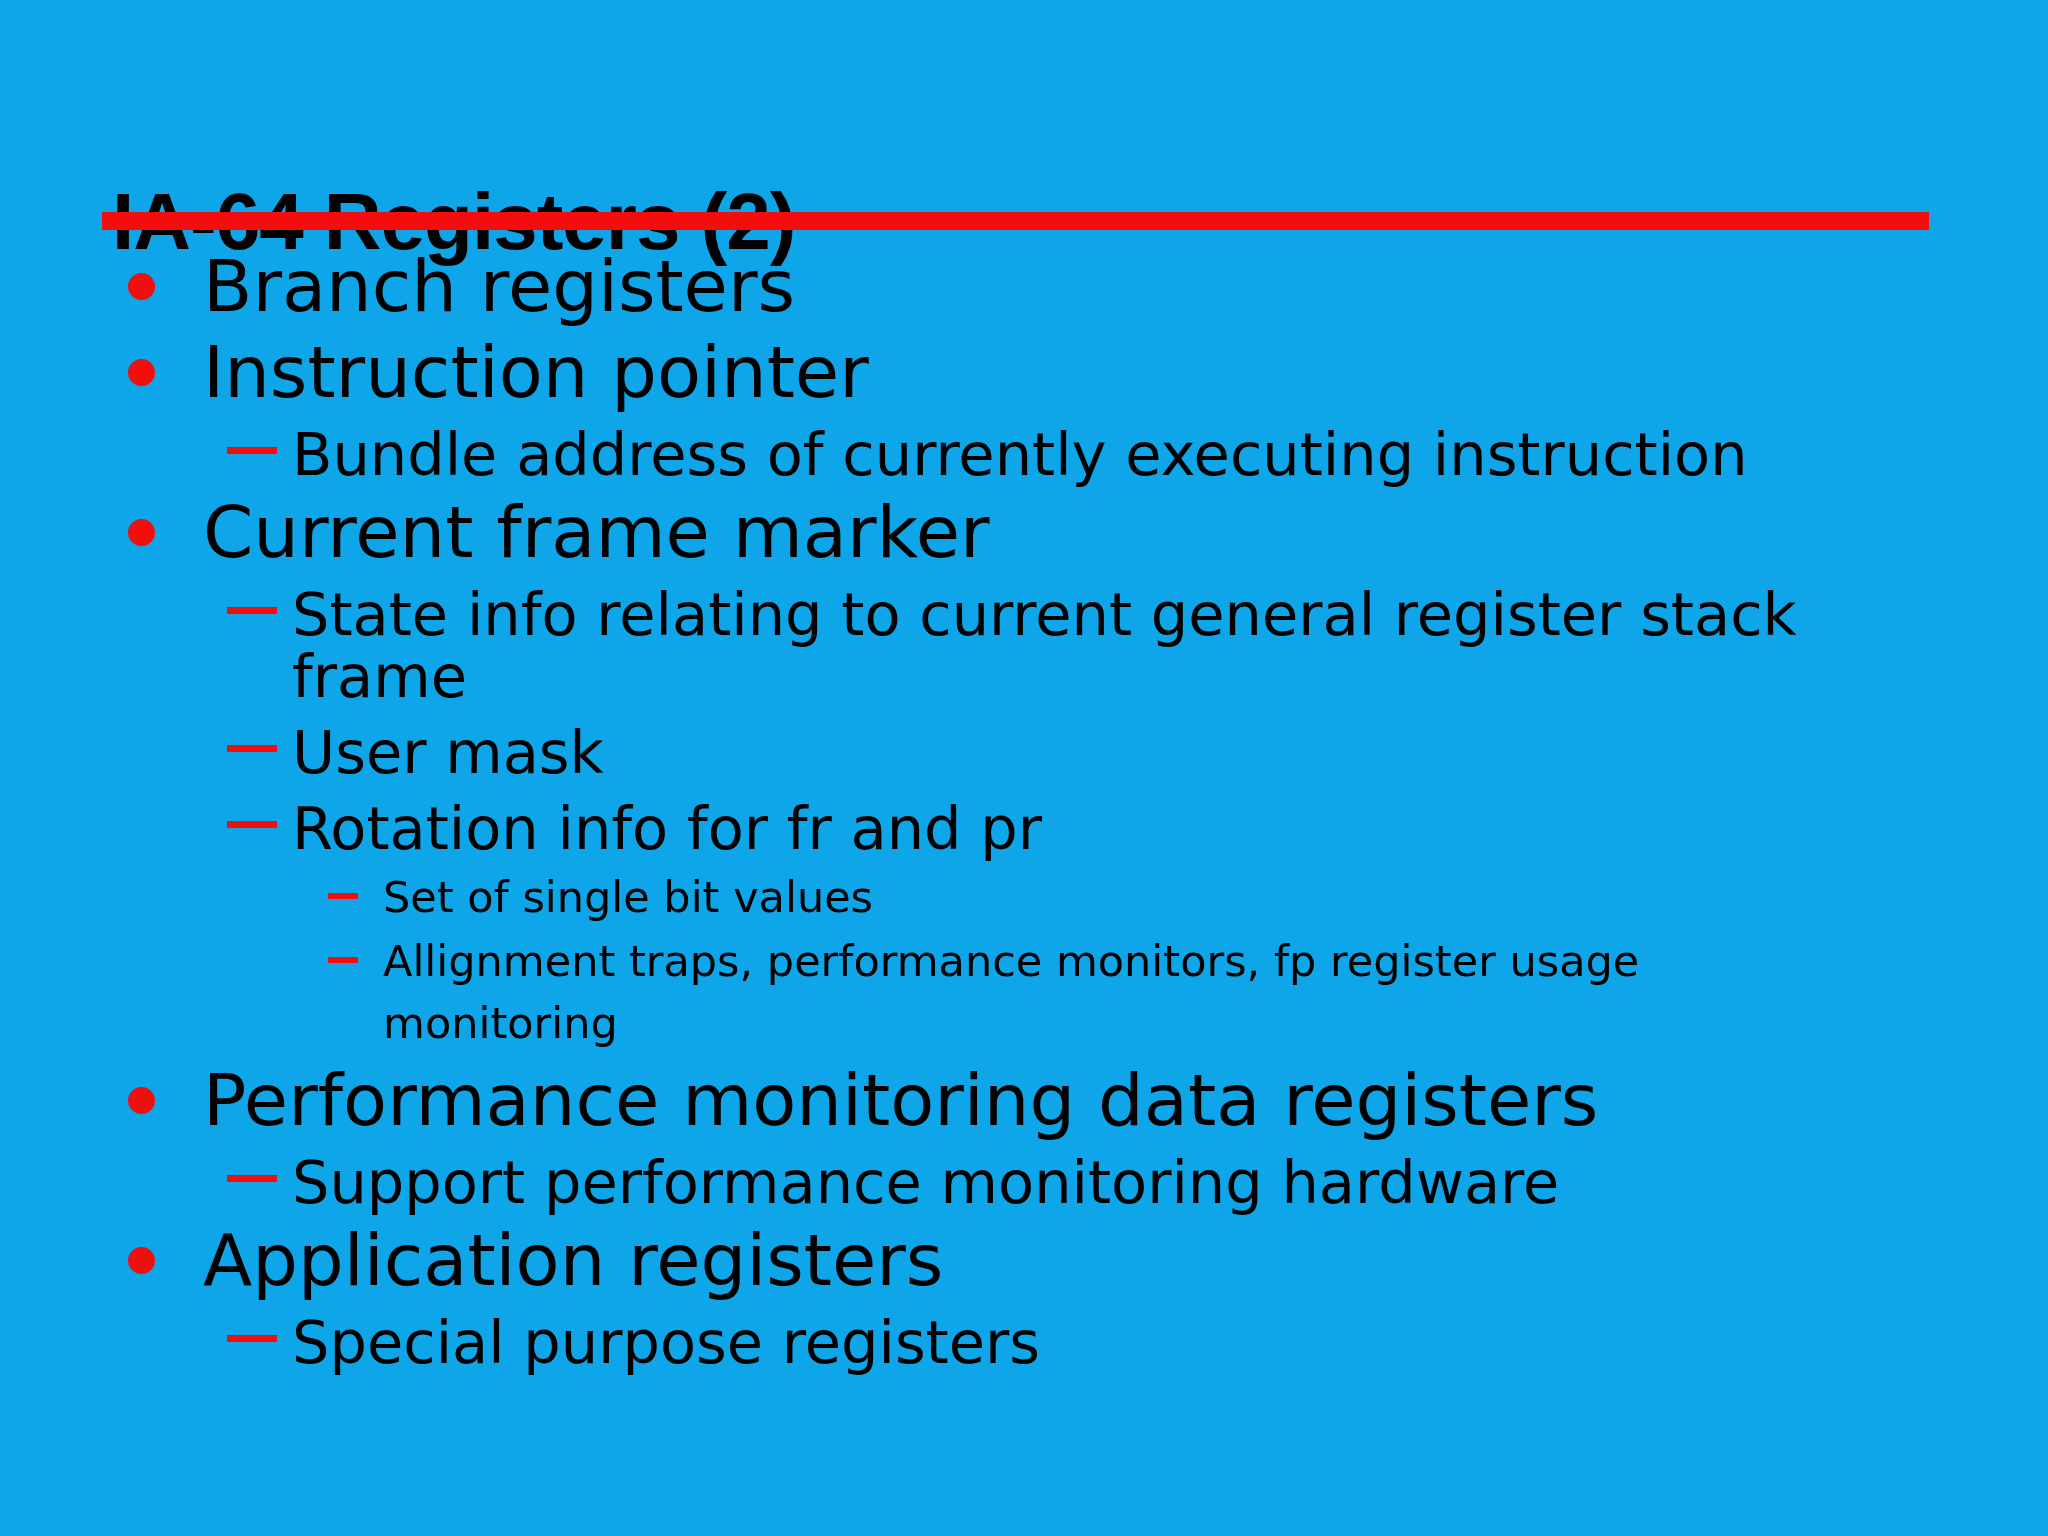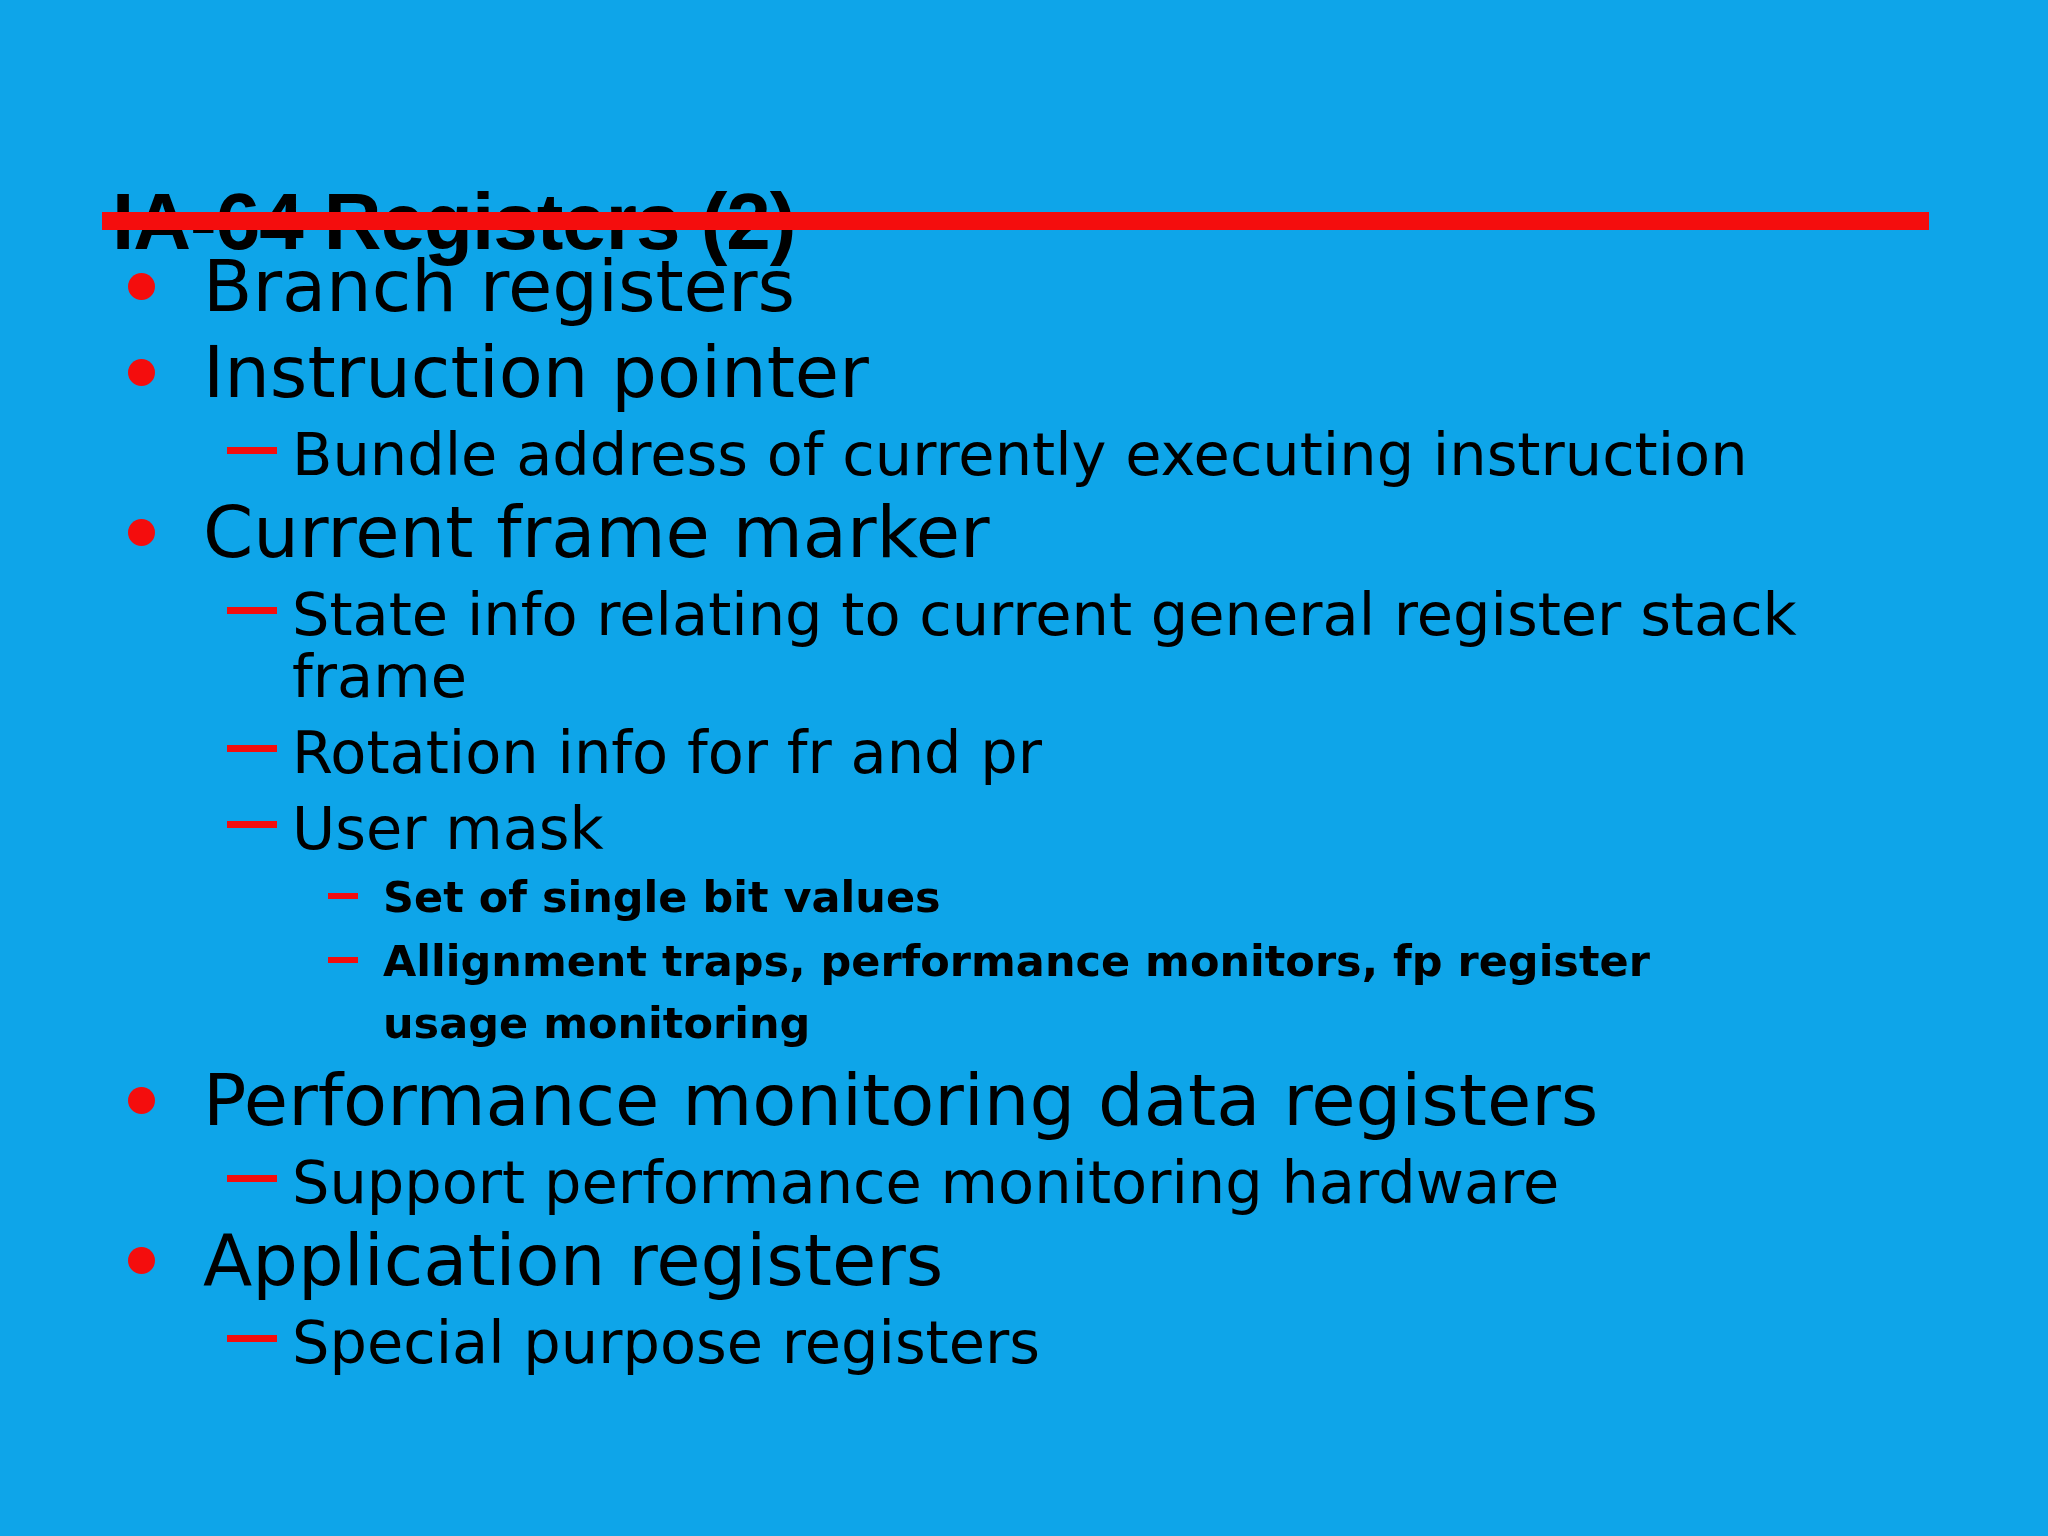--- a/index.html
+++ b/index.html
@@ -47,21 +47,21 @@
   .lvl2 + .lvl2 { margin-top:14px; }
   .dash2 {
     flex:0 0 auto;
     width:50px; height:7px;
     background:#f40d0d;
     margin-top:23px; margin-right:15px;
   }
   .lvl2 .text { max-width:1600px; }
 
   
-  .lvl3 { padding-left:328px; font-size:43px; line-height:62px; margin-top:6px;font-weight:bold; }
+  .lvl3 { padding-left:328px; font-size:43px; line-height:62px; margin-top:6px; }
   .lvl3 + .lvl3 { margin-top:2px; }
   .dash3 {
     flex:0 0 auto;
     width:30px; height:6px;
     background:#f40d0d;
     margin-top:27px; margin-right:25px;
   }
   .lvl3 .text { max-width:1420px; }
 </style>
 </head>
@@ -91,25 +91,25 @@
     <div class="row lvl1">
       <span class="dot"></span>
       <span class="text">Current frame marker</span>
     </div>
     <div class="row lvl2">
       <span class="dash2"></span>
       <span class="text">State info relating to current general register stack frame</span>
     </div>
     <div class="row lvl2">
       <span class="dash2"></span>
-      <span class="text">Rotation info for fr and pr</span>
+      <span class="text">User mask</span>
     </div>
     <div class="row lvl2">
       <span class="dash2"></span>
-      <span class="text">User mask</span>
+      <span class="text">Rotation info for fr and pr</span>
     </div>
     <div class="row lvl3">
       <span class="dash3"></span>
       <span class="text">Set of single bit values</span>
     </div>
     <div class="row lvl3">
       <span class="dash3"></span>
       <span class="text">Allignment traps, performance monitors, fp register usage monitoring</span>
     </div>
 

